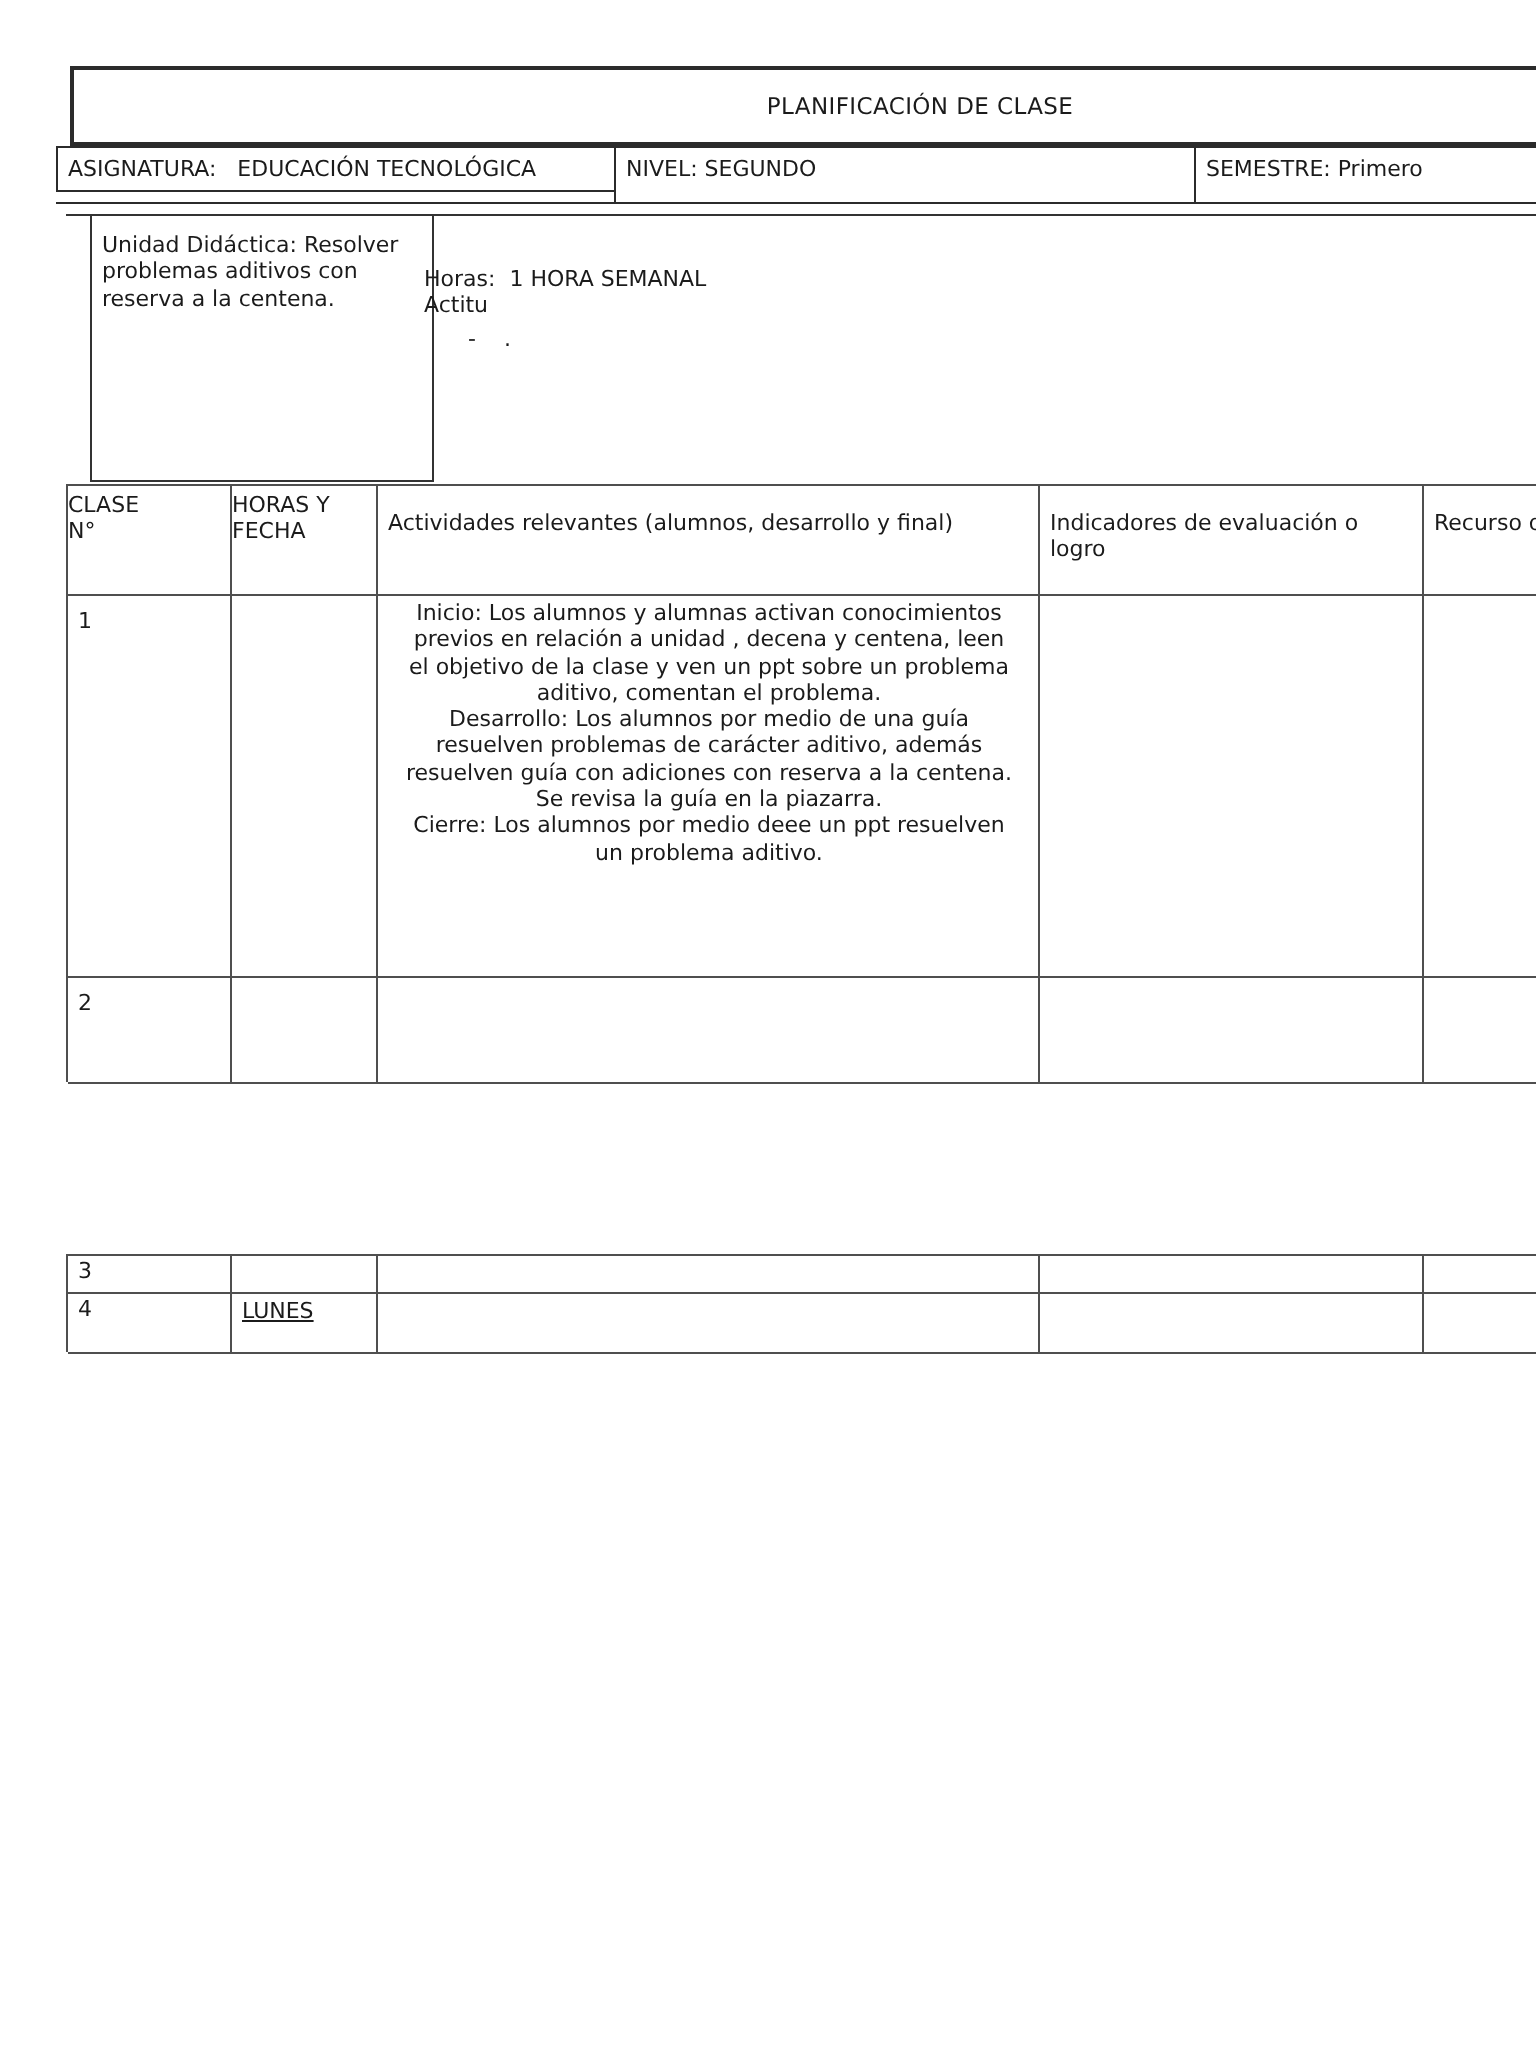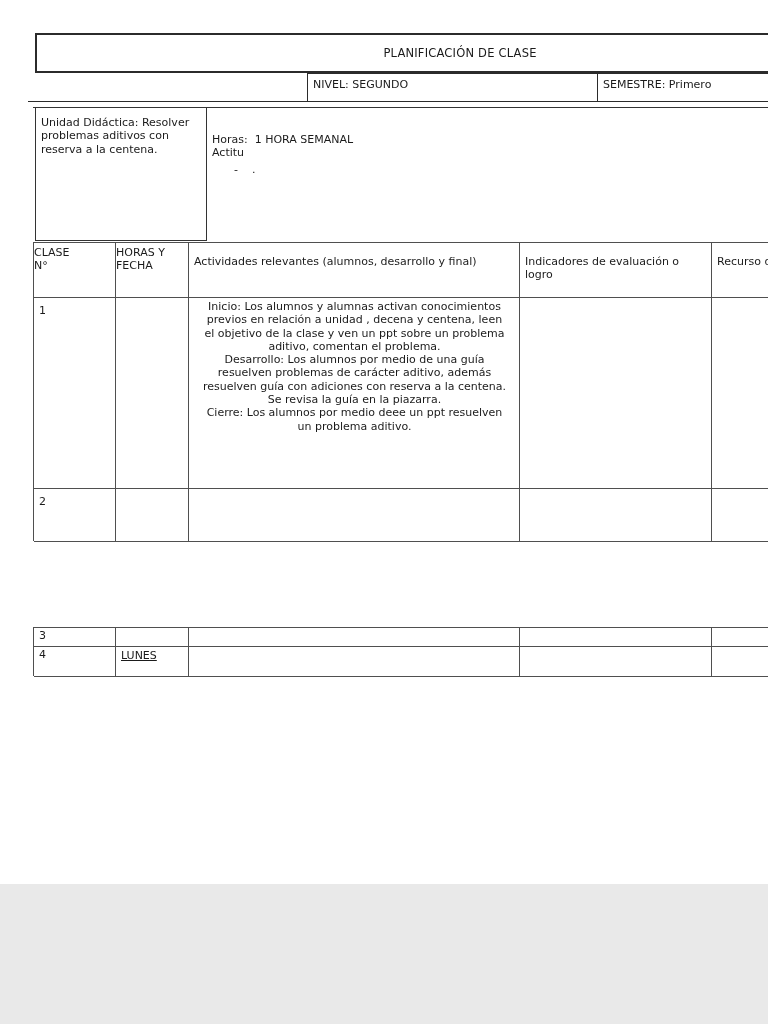--- a/index.html
+++ b/index.html
@@ -1,18 +1,18 @@
 <!DOCTYPE html>
 <html><head>
 <meta charset="utf-8">
 <style>
   * { margin:0; padding:0; box-sizing:border-box; }
   html,body { background:#e9e9e9; }
   .page {
-    position:relative; width:768px; height:884px; background:#ffffff;
+    position:relative; width:768px; height:1024px; background:#ffffff;
     overflow:hidden; font-family:"DejaVu Sans","Liberation Sans",sans-serif;
     color:#1b1b1b; font-size:11px; margin:0 auto;
   }
   .abs { position:absolute; }
   .pre { white-space:pre-wrap; }
 
   
   .title-box {
     left:35px; top:33px; width:850px; height:40px;
     border:2px solid #2b2b2b; display:flex; align-items:center; justify-content:center;
@@ -22,21 +22,21 @@
   
   .meta-cell { border:1.5px solid #2b2b2b; padding:4px 0 0 5px; }
   .meta-a { left:28px;  top:73px; width:280px; height:23px; }
   .meta-b { left:307px; top:73px; width:291px; height:29px; }
   .meta-c { left:597px; top:73px; width:293px; height:29px; }
   .meta-underline { left:28px; top:100.5px; width:280px; height:1.5px; background:#2b2b2b; }
 
   
   .unit-row { left:33px; top:107px; width:857px; height:134px; border-top:1.5px solid #333; }
   .unidad-cell {
-    position:absolute; left:2px; top:0; width:172px; height:100%;
+    position:absolute; left:12px; top:0; width:172px; height:100%;
     border-left:1.5px solid #333; border-right:1.5px solid #333; border-bottom:1.5px solid #333;
     padding:8px 4px 0 5px; line-height:13.4px;
   }
   .horas-cell { position:absolute; left:172px; top:0; right:0; padding:25px 0 0 7px; line-height:13.4px; }
   .horas-bullet { margin:3px 0 0 22px; }
 
   
   .grid-table { display:grid; border-top:1px solid #4f4f4f; border-left:1px solid #4f4f4f; }
   .grid-table > div { border-right:1px solid #4f4f4f; border-bottom:1px solid #4f4f4f; overflow:hidden; }
   .tbl-main {
@@ -58,20 +58,21 @@
 </style>
 </head>
 <body>
 
 <div class="page">
 
   <div class="abs title-box">
     <span>PLANIFICACIÓN DE CLASE</span>
   </div>
 
+  <div class="abs meta-cell meta-a pre">ASIGNATURA:   EDUCACIÓN TECNOLÓGICA</div>
   <div class="abs meta-cell meta-b pre">NIVEL: SEGUNDO</div>
   <div class="abs meta-cell meta-c pre">SEMESTRE: Primero</div>
   <div class="abs meta-underline"></div>
 
   <div class="abs unit-row">
     <div class="unidad-cell pre">Unidad Didáctica: Resolver
 problemas aditivos con
 reserva a la centena.</div>
     <div class="horas-cell">
       <div class="pre">Horas:  1 HORA SEMANAL</div>

